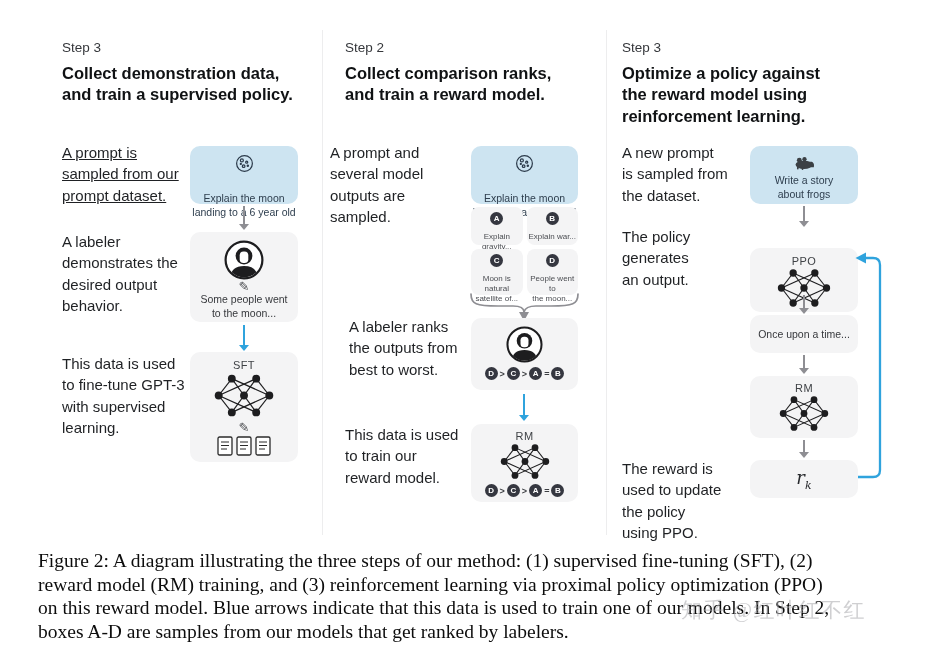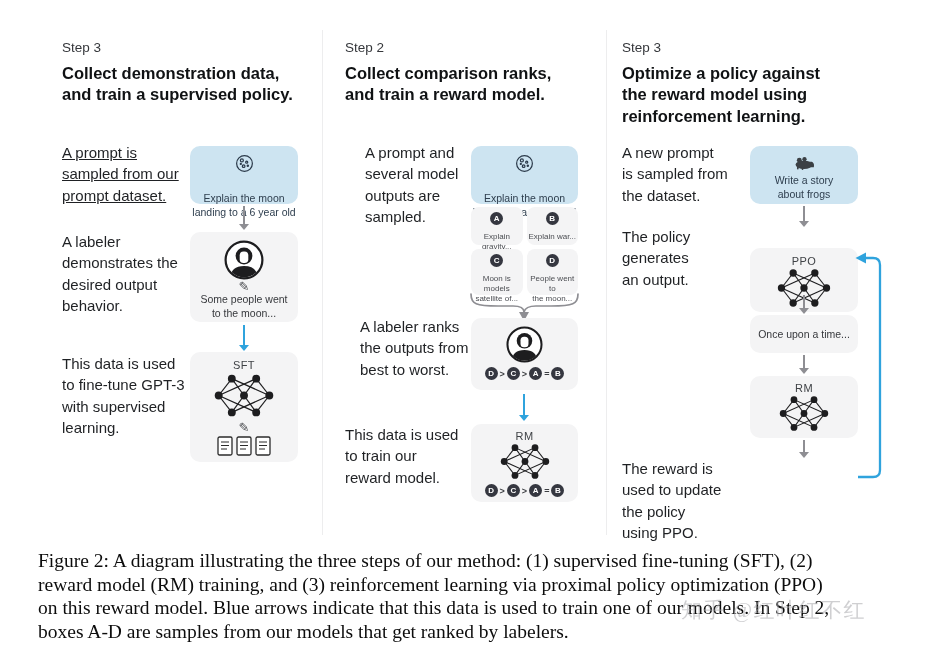--- a/index.html
+++ b/index.html
@@ -154,21 +154,21 @@
             <line x1="42" y1="13" x2="48" y2="13"></line>
         </g>
       </svg>
     </span>
   </div>
 
   <div class="abs step-label" style="left:345px;top:40px;">Step 2</div>
   <div class="abs heading" style="left:345px;top:63px;width:250px;">Collect comparison ranks,
 and train a reward model.</div>
 
-  <div class="abs para" style="left:365px;top:142px;width:125px;">A prompt and
+  <div class="abs para" style="left:330px;top:142px;width:125px;">A prompt and
 several model
 outputs are
 sampled.</div>
 
   <div class="abs pbox" style="left:471px;top:146px;width:107px;height:58px;">
     <span>
       <svg width="21" height="21" viewBox="0 0 24 24" fill="none" stroke="#2b3a4a" stroke-width="1.4">
         <circle cx="12" cy="12" r="9"></circle>
           <circle cx="9" cy="8.5" r="1.7"></circle>
           <circle cx="14.5" cy="10.5" r="1.2"></circle>
@@ -185,39 +185,39 @@
     <div class="sample">
       <span class="sb">A</span>
       <span class="stext">Explain gravity...</span>
     </div>
     <div class="sample">
       <span class="sb">B</span>
       <span class="stext">Explain war...</span>
     </div>
     <div class="sample">
       <span class="sb">C</span>
-      <span class="stext">Moon is models
+      <span class="stext">Moon is natural
 satellite of...</span>
     </div>
     <div class="sample">
       <span class="sb">D</span>
       <span class="stext">People went to
 the moon...</span>
     </div>
   </div>
 
   <div class="abs" style="left:468px;top:292px;">
     <svg width="113" height="30" viewBox="0 0 113 30" fill="none">
       <path d="M3 2 C3 12 8 14 30 14 L45 14 C52 14 56 16 56 20" stroke="#8e8e93" stroke-width="1.7" stroke-linecap="round"></path>
       <path d="M110 2 C110 12 105 14 83 14 L68 14 C61 14 57 16 56 20" stroke="#8e8e93" stroke-width="1.7" stroke-linecap="round"></path>
       <polygon points="51,20 61,20 56,29" fill="#8e8e93"></polygon>
     </svg>
   </div>
 
-  <div class="abs para" style="left:360px;top:316px;width:135px;">A labeler ranks
+  <div class="abs para" style="left:349px;top:316px;width:135px;">A labeler ranks
 the outputs from
 best to worst.</div>
 
   <div class="abs gbox" style="left:471px;top:318px;width:107px;height:72px;padding-top:8px;">
     <span>
       <svg width="37" height="37" viewBox="0 0 40 40">
         <defs>
             <clipPath id="pc-b">
               <circle cx="20" cy="20" r="17.4"></circle>
             </clipPath>
@@ -390,20 +390,23 @@
     </span>
   </div>
 
   <div class="varrow gray" style="left:798px;top:440px;height:18px;"></div>
 
   <div class="abs para" style="left:622px;top:458px;width:135px;">The reward is
 used to update
 the policy
 using PPO.</div>
 
+  <div class="abs gbox" style="left:750px;top:460px;width:108px;height:38px;line-height:36px;">
+    <span class="rk"><span>r</span><sub>k</sub></span>
+  </div>
 
   <div class="abs" style="left:852px;top:246px;">
     <svg width="40" height="242" viewBox="0 0 40 242" fill="none">
       <path d="M6 231 L21 231 Q28 231 28 224 L28 19 Q28 12 21 12 L14 12" stroke="#2fa3dd" stroke-width="2.3"></path>
       <polygon points="14,6.5 14,17.5 3.5,12" fill="#2fa3dd"></polygon>
     </svg>
   </div>
 
   <div class="caption">Figure 2: A diagram illustrating the three steps of our method: (1) supervised fine-tuning (SFT), (2)
 reward model (RM) training, and (3) reinforcement learning via proximal policy optimization (PPO)

